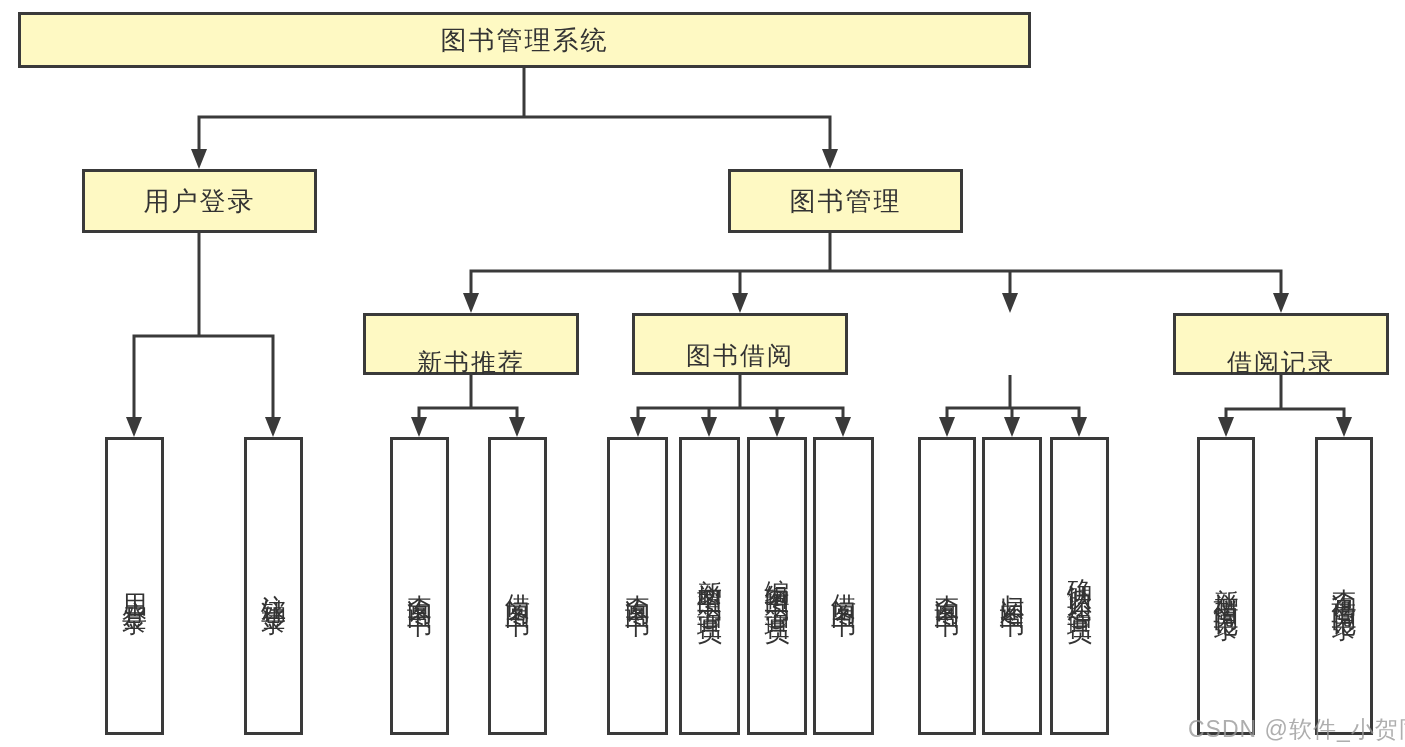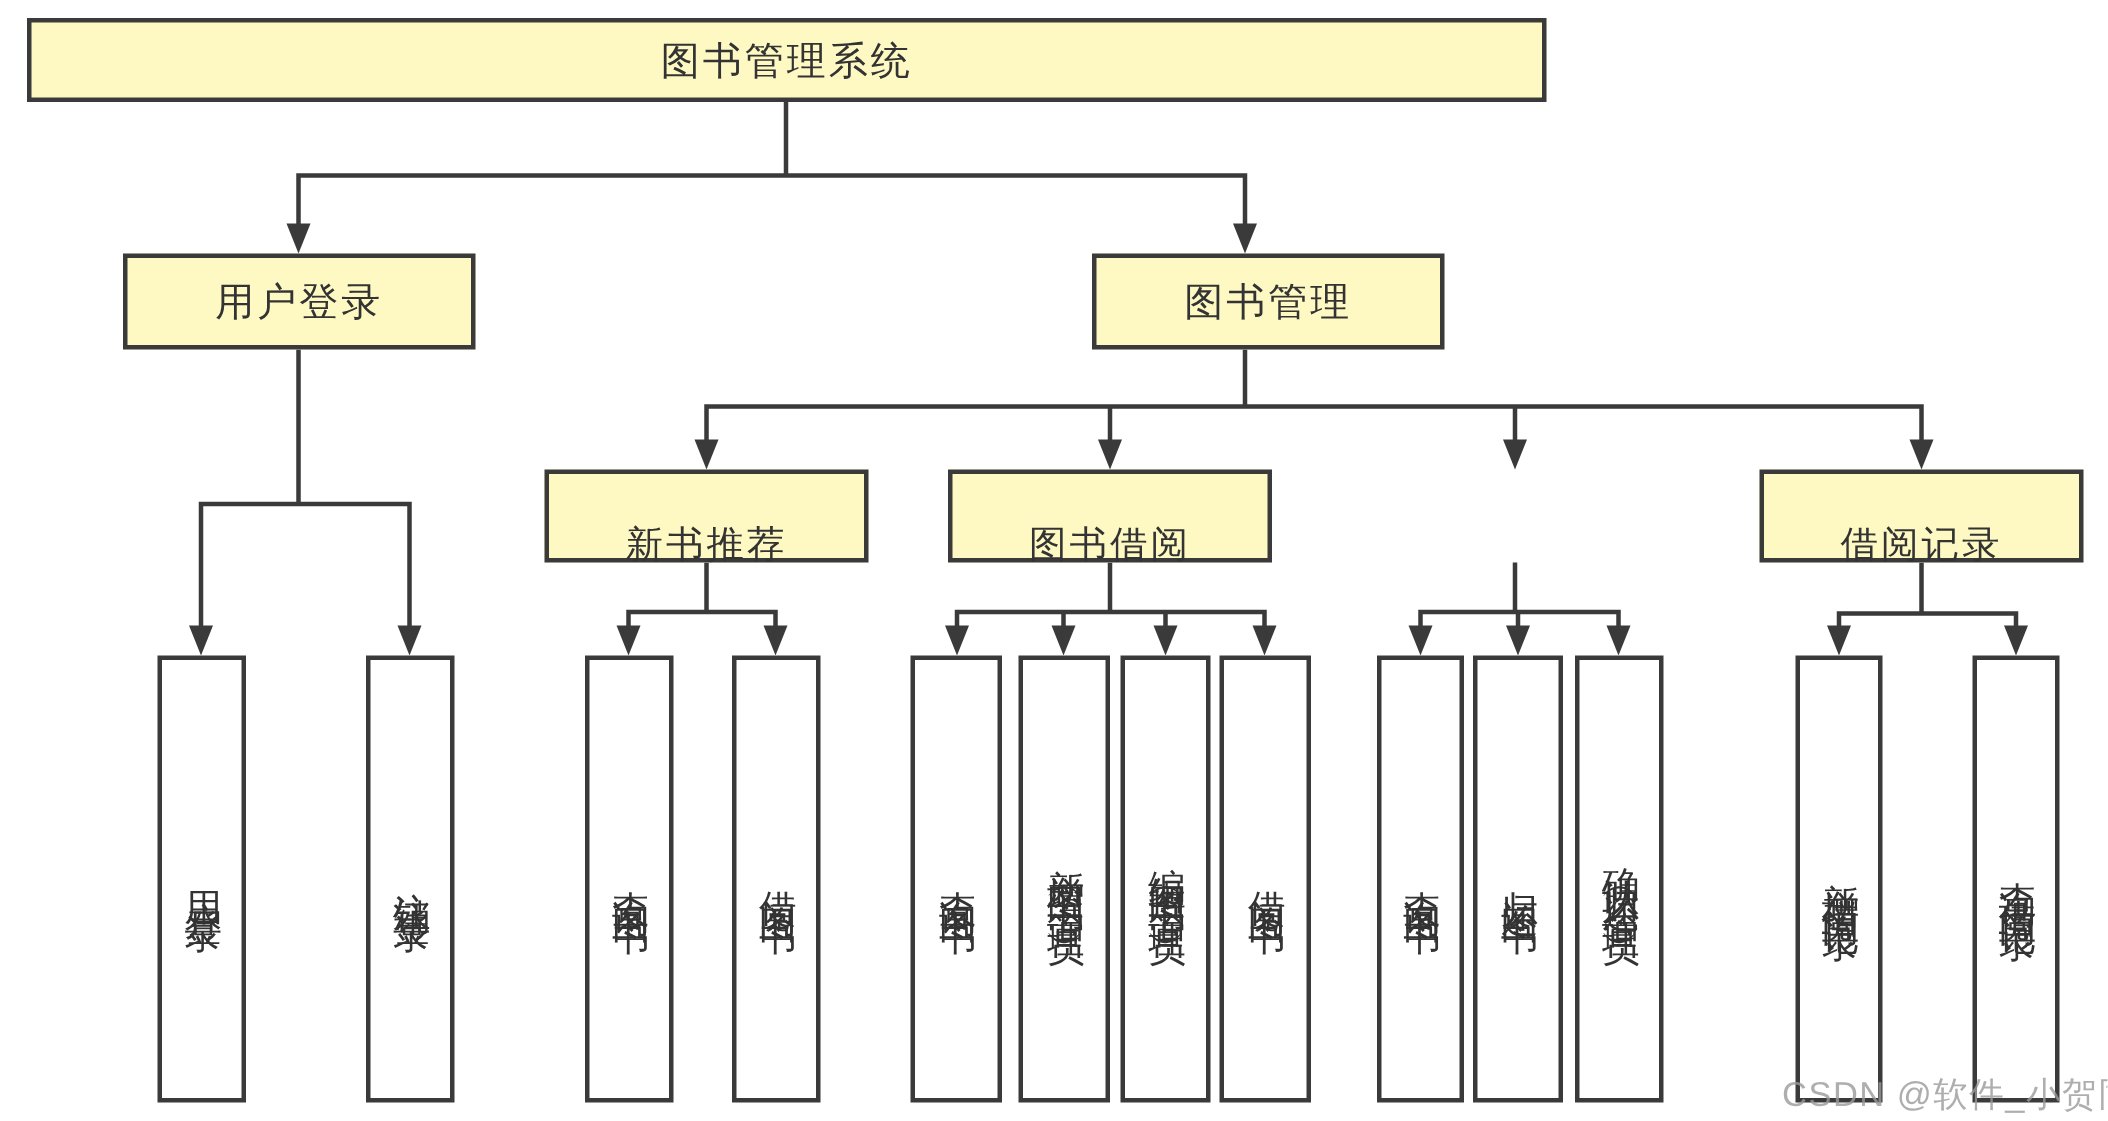--- a/index.html
+++ b/index.html
@@ -144,21 +144,21 @@
   <div class="node" style="left:82px; top:169px; width:235px; height:64px;">
     <span class="hlabel">用户登录</span>
   </div>
   <div class="node" style="left:712px; top:169px; width:235px; height:64px;margin-left:16px;">
     <span class="hlabel">图书管理</span>
   </div>
 
   <div class="node level3" style="left:363px; top:313px; width:216px; height:62px;">
     <span class="hlabel">新书推荐</span>
   </div>
-  <div class="node level3" style="left:632px; top:313px; width:216px; height:62px;">
+  <div class="node level3" style="left:632px; top:313px; width:216px; height:62px;align-items:flex-end;">
     <span class="hlabel">图书借阅</span>
   </div>
   <div class="node level3" style="left:1173px; top:313px; width:216px; height:62px;">
     <span class="hlabel">借阅记录</span>
   </div>
 
   <div class="leaf" style="left:105px; width:59px;">
     <span class="vlabel">用户登录</span>
   </div>
   <div class="leaf" style="left:244px; width:59px;">

